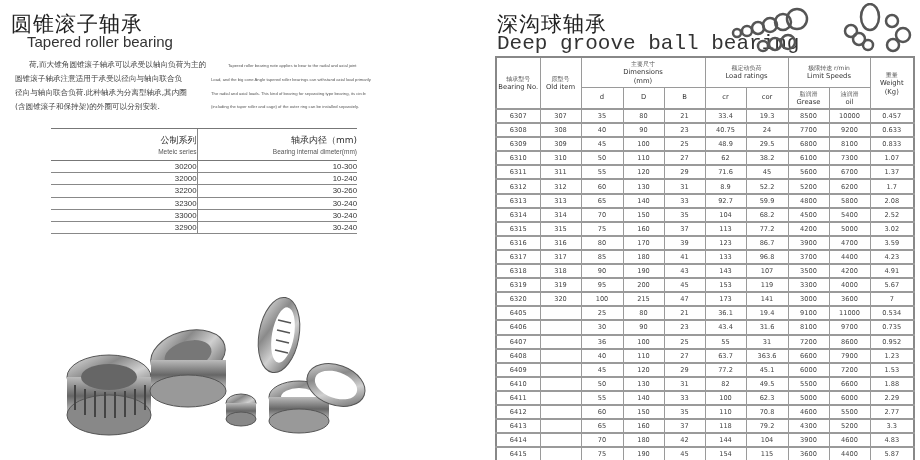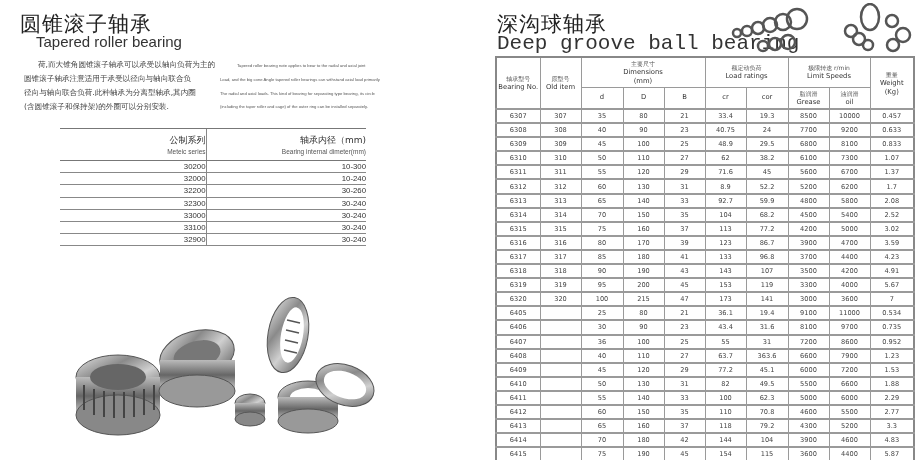--- a/index.html
+++ b/index.html
@@ -1,20 +1,20 @@
 <!DOCTYPE html>
 <html><head>
 <meta charset="utf-8">
 <style>
   * { box-sizing: border-box; margin: 0; padding: 0; }
   html, body { width: 920px; height: 460px; background: #ffffff; overflow: hidden; }
   body { font-family: "DejaVu Sans", sans-serif; color: #333; position: relative; }
 
   
-  .left { position: absolute; left: 16px; top: 0; width: 470px; height: 396px; }
+  .left { position: absolute; left: 7px; top: 0; width: 470px; height: 396px; }
   .title-cn { position: absolute; left: 4px; top: 10px; font-size: 21px; color: #222; letter-spacing: 1px; font-family: "DejaVu Sans", sans-serif; }
   .title-en { position: absolute; left: 4px; top: 33px; font-size: 15px; color: #333; font-family: "Liberation Sans", sans-serif; margin-left: 16px; }
 
   .para-cn { position: absolute; left: 8px; top: 58px; width: 180px; font-size: 7.6px; line-height: 14px; color: #444; }
   .para-cn p { white-space: nowrap; }
   .para-cn p:first-child { text-indent: 14px; }
   .para-en { position: absolute; left: 204px; top: 59px; width: 200px; font-size: 4.2px; line-height: 13.8px; color: #555; font-family: "Liberation Sans", sans-serif; }
   .para-en p { white-space: nowrap; }
   .para-en p:first-child { padding-left: 17px; }
 
@@ -89,24 +89,20 @@
         <tr>
           <td class="c1">32200</td>
           <td class="c2">30-260</td>
         </tr>
         <tr>
           <td class="c1">32300</td>
           <td class="c2">30-240</td>
         </tr>
         <tr>
           <td class="c1">33000</td>
-          <td class="c2">30-240</td>
-        </tr>
-        <tr>
-          <td class="c1">33100</td>
           <td class="c2">30-240</td>
         </tr>
         <tr>
           <td class="c1">32900</td>
           <td class="c2">30-240</td>
         </tr>
       </tbody>
   </table>
 
   <div class="tapered-photo">

